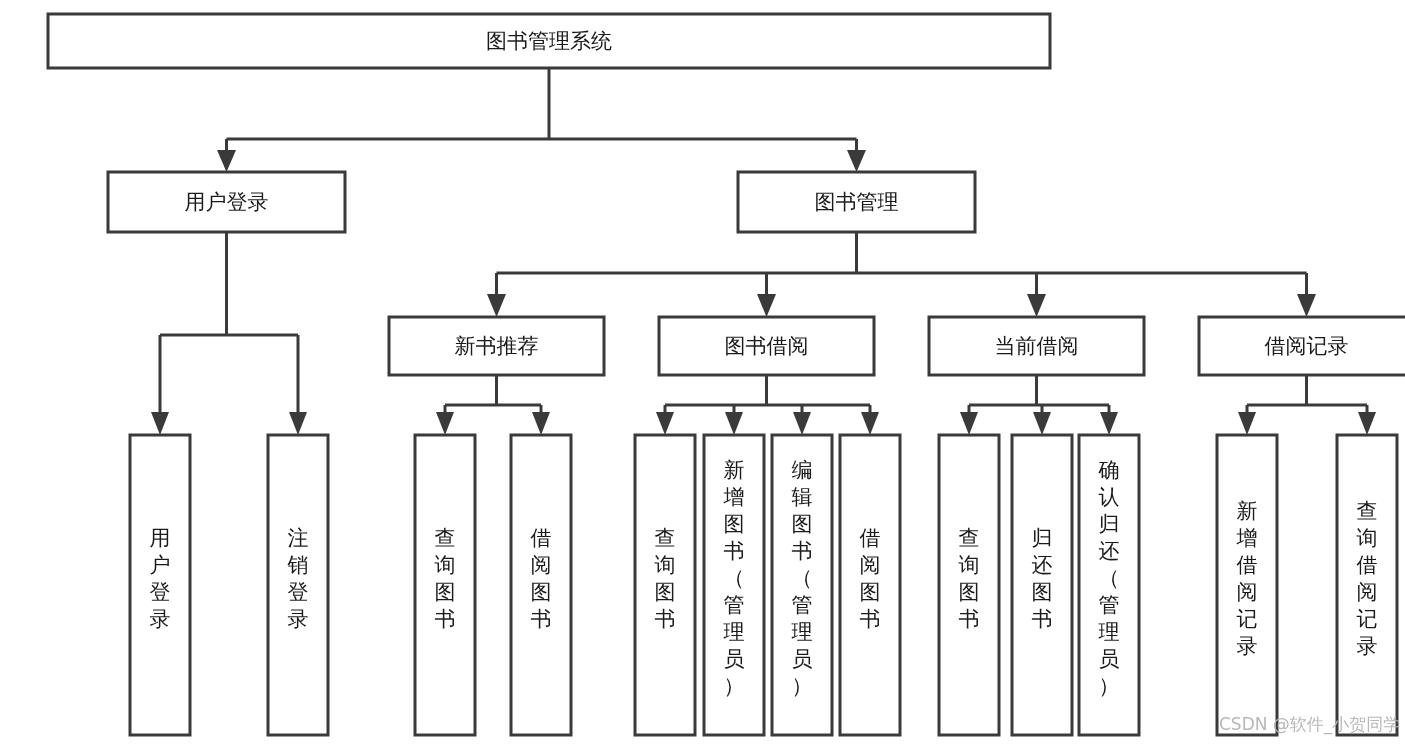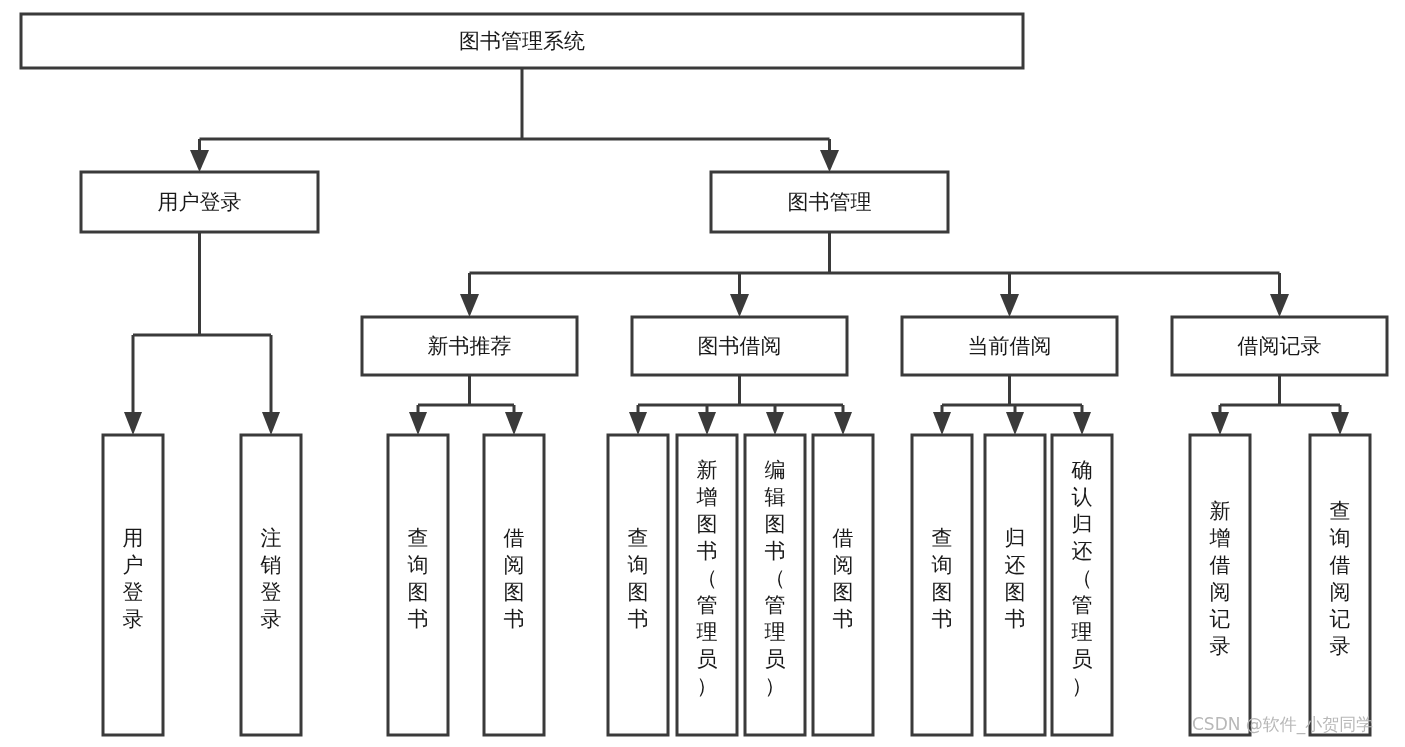--- a/index.html
+++ b/index.html
@@ -12,20 +12,21 @@
     width: 1405px;
     height: 747px;
     font-family: "DejaVu Sans", "Liberation Sans", sans-serif;
     overflow: hidden;
     position: relative;
   }
   #diagram-root {
     position: relative;
     width: 1235px;
     height: 747px;
+    margin-left: 27px;
   }
   svg.diagram {
     display: block;
     width: 1405px;
     height: 747px;
   }
   .node-box {
     fill: #ffffff;
     stroke: #3a3a3a;
     stroke-width: 3;

